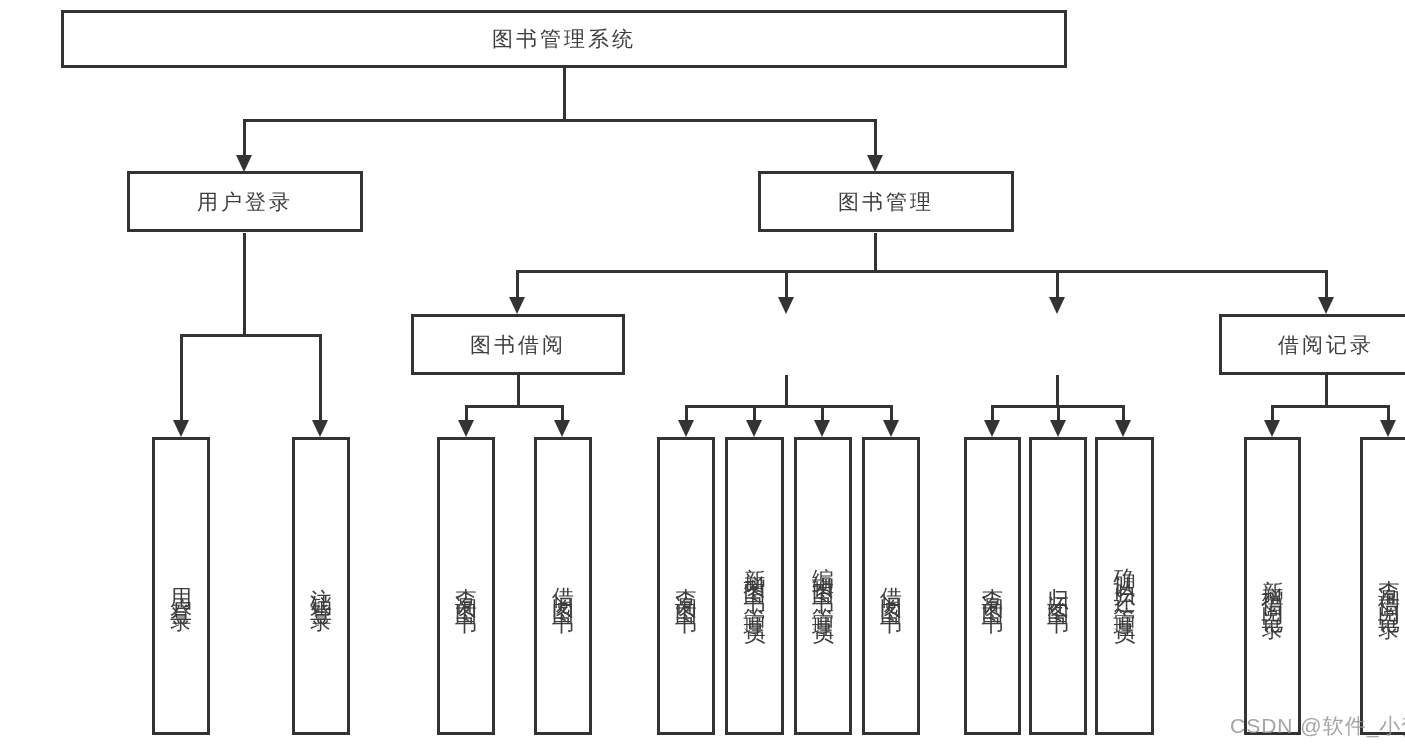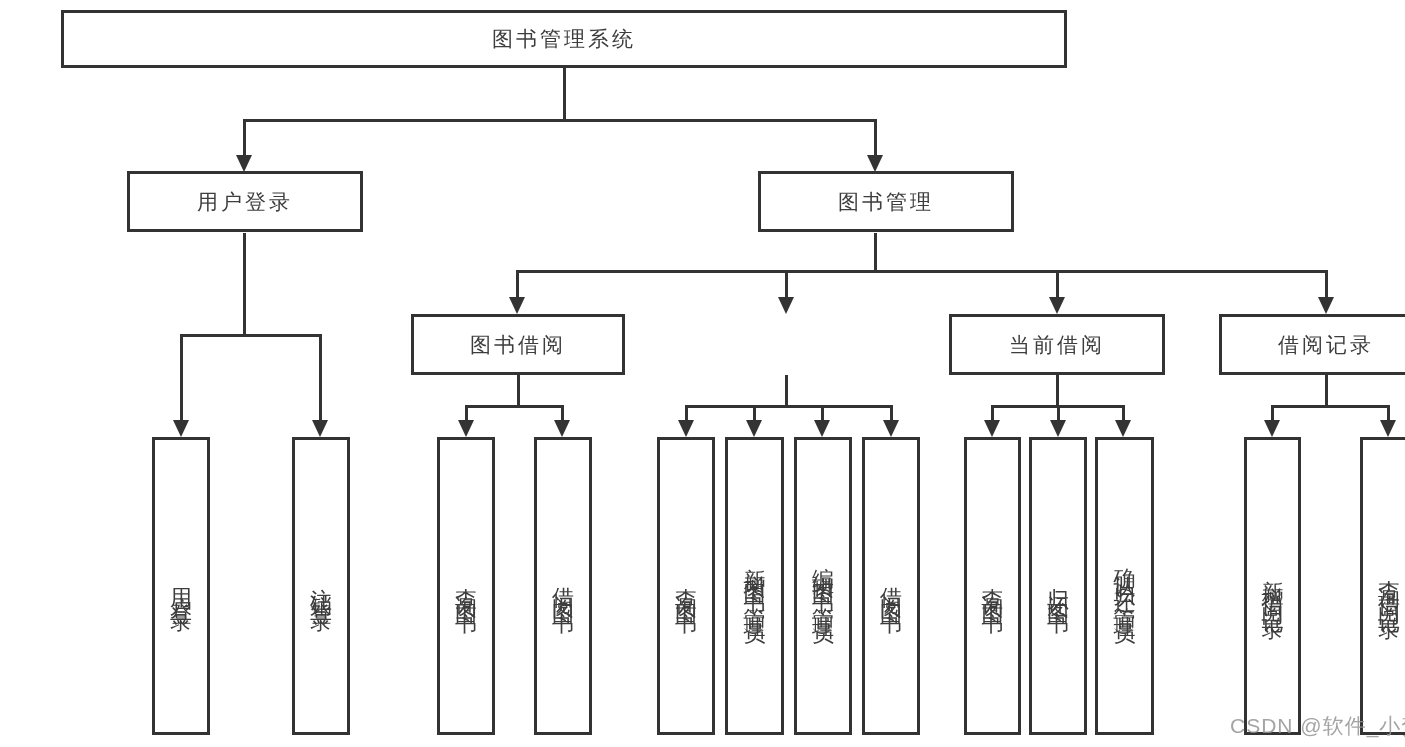--- a/index.html
+++ b/index.html
@@ -106,23 +106,20 @@
   <div class="box hbox" style="left:80px;top:171px;width:236px;height:61px">
     <span>用户登录</span>
   </div>
   <div class="box hbox" style="left:711px;top:171px;width:256px;height:61px">
     <span>图书管理</span>
   </div>
 
   <div class="box hbox" style="left:364px;top:314px;width:214px;height:61px">
     <span>图书借阅</span>
   </div>
-  <div class="box hbox" style="left:902px;top:314px;width:216px;height:61px">
-    <span>当前借阅</span>
-  </div>
   <div class="box hbox" style="left:1172px;top:314px;width:214px;height:61px">
     <span>借阅记录</span>
   </div>
 
   <div class="box vbox" style="left:105px;top:437px;width:58px;height:298px">
     <span>用户登录</span>
   </div>
   <div class="box vbox" style="left:245px;top:437px;width:58px;height:298px">
     <span>注销登录</span>
   </div>

